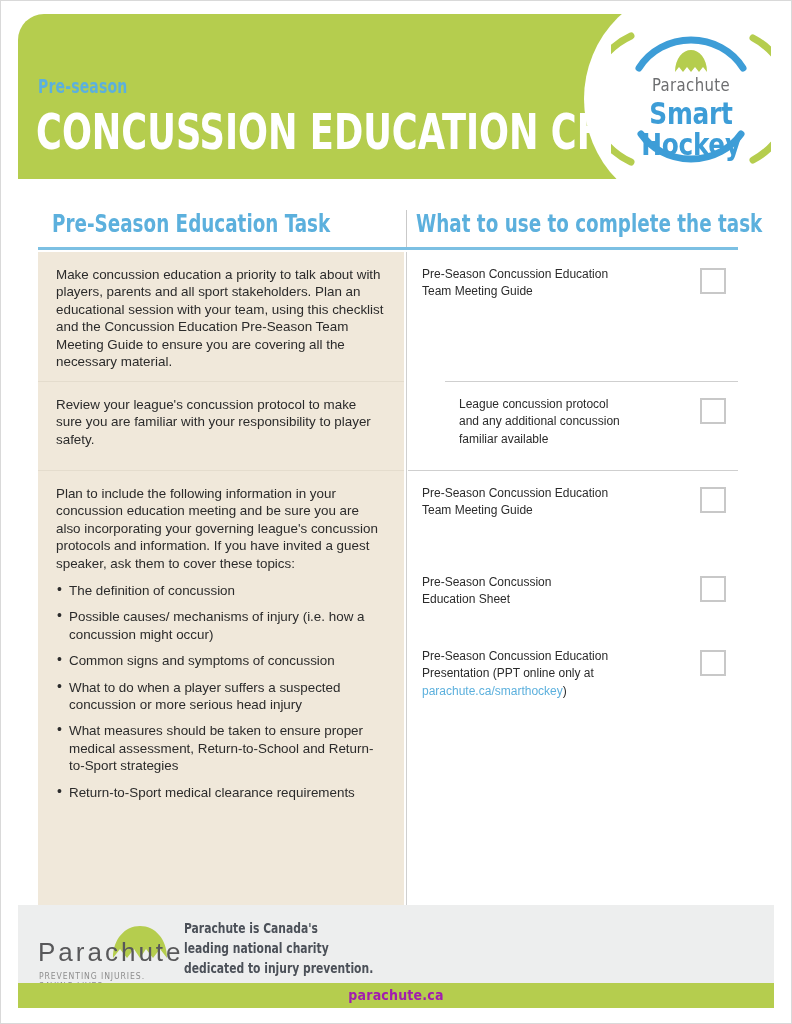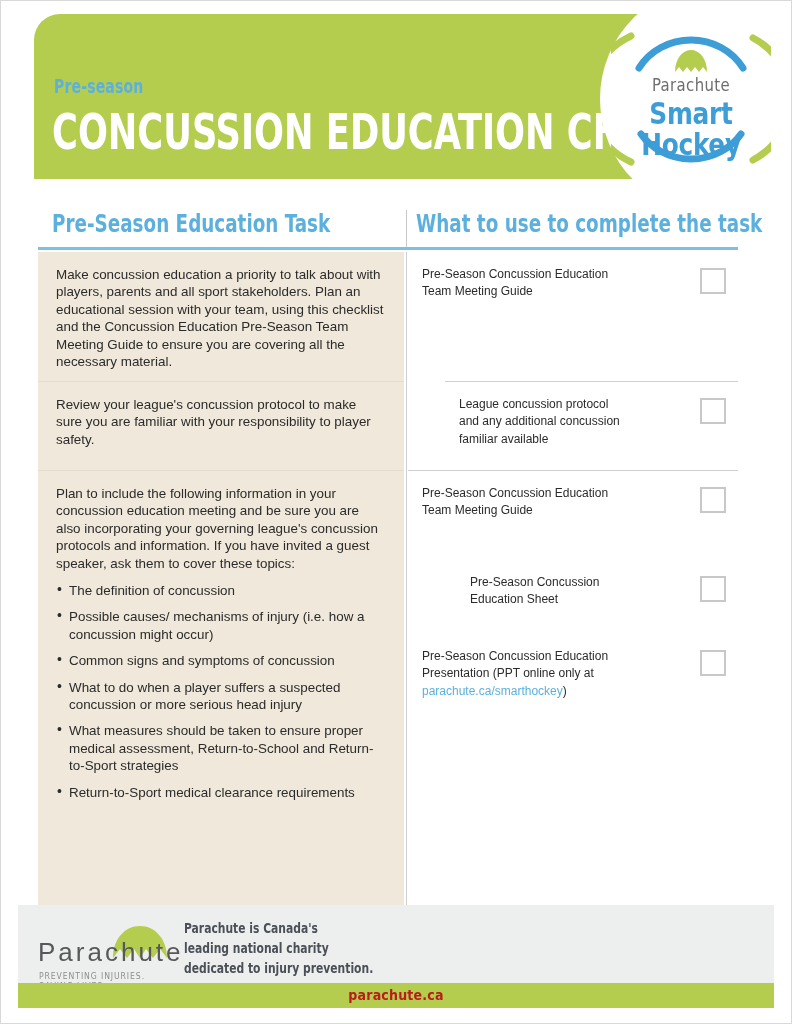--- a/index.html
+++ b/index.html
@@ -16,21 +16,21 @@
     background:#ffffff;
     box-sizing:border-box;
   }
   .page-border{
     position:absolute;left:0;top:0;width:792px;height:1024px;
     border:1px solid #d9d9d9;box-sizing:border-box;pointer-events:none;
   }
 
   
   .banner-wrap{
-    position:absolute;left:34px;top:14px;width:700px;height:211px;text-decoration:underline;
+    position:absolute;left:18px;top:14px;width:700px;height:211px;text-decoration:underline;
   }
   .banner{
     position:absolute;left:0;top:0;width:660px;height:165px;
     background:#b5cd4e;
     border-radius:26px 0 0 0;
   }
   
   .banner-bite{
     position:absolute;left:566px;top:-30px;width:230px;height:230px;
     background:#ffffff;
@@ -186,21 +186,21 @@
     transform:scaleX(.88);transform-origin:left top;
   }
   .footer-copy div{white-space:nowrap;}
 
   .footer-bar{
     position:absolute;left:18px;top:983px;width:756px;height:25px;
     background:#b5cd4e;
   }
   .footer-bar span{
     position:absolute;left:0;top:4px;width:756px;text-align:center;
-    color:#b91c1c;
+    color:#a21caf;
     font-family:"Liberation Sans Narrow","DejaVu Sans Condensed","Liberation Sans",sans-serif;
     font-size:14px;font-weight:bold;letter-spacing:.2px;
   }
 </style>
 </head>
 <body>
 
 <div class="page">
 
   <div class="banner-wrap">
@@ -289,21 +289,21 @@
         </div>
 
         <div class="res res-sep" style="height:90px;">
           <div class="res-text">
             <div>Pre-Season Concussion Education</div>
             <div>Team Meeting Guide</div>
           </div>
           <div class="checkbox"></div>
         </div>
 
-        <div class="res" style="height:74px;margin-left:48px;">
+        <div class="res" style="height:74px;">
           <div class="res-text">
             <div>Pre-Season Concussion</div>
             <div>Education Sheet</div>
           </div>
           <div class="checkbox"></div>
         </div>
 
         <div class="res" style="height:90px;">
           <div class="res-text">
             <div>Pre-Season Concussion Education</div>

